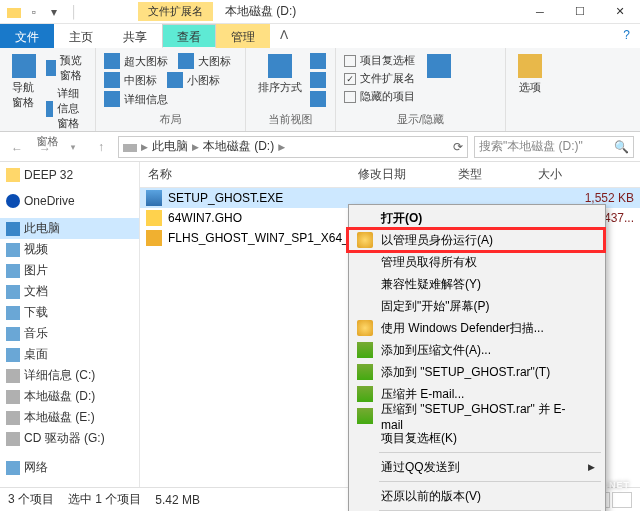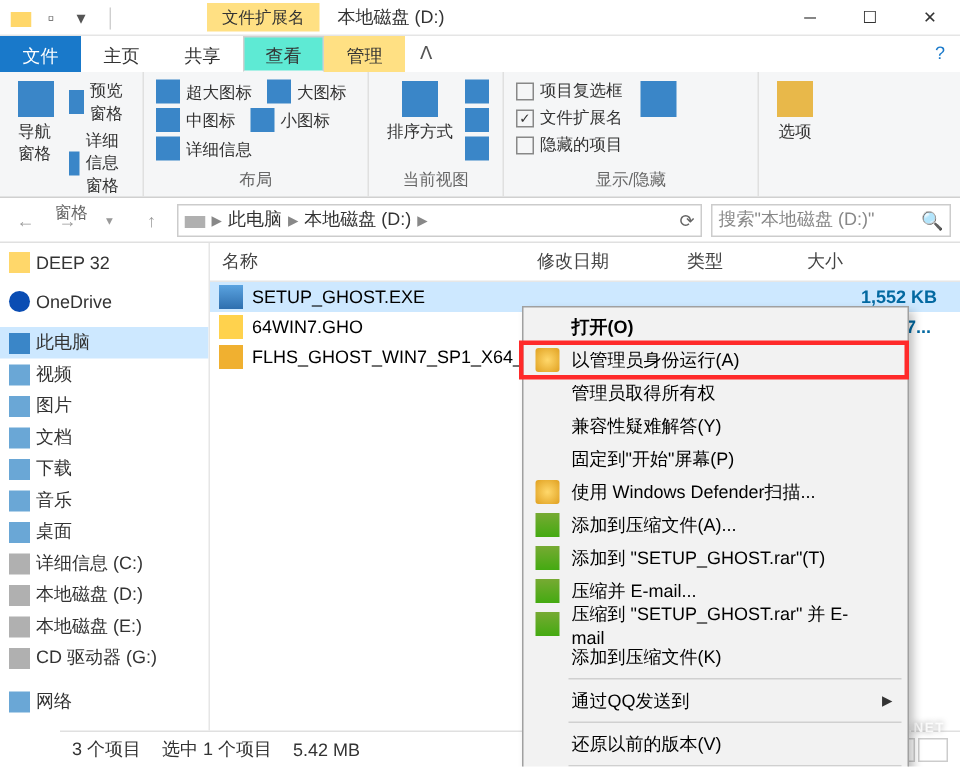--- a/index.html
+++ b/index.html
@@ -58,24 +58,24 @@
 .list .cols { display: flex; border-bottom: 1px solid #e6e6e6; font-size: 12px; color: #444; }
 .list .cols .col { padding: 4px 8px; border-right: 1px solid transparent; }
 .list .rows { flex: 1; }
 .list .row { display: flex; align-items: center; padding: 2px 6px; font-size: 12px; }
 .list .row.sel { background: #cde8ff; }
 .list .ficon { width: 16px; height: 16px; margin-right: 6px; display: inline-block; }
 .ficon.exe { background: linear-gradient(#5aa3e0,#2f6fae); }
 .ficon.gho { background: #ffd24d; }
 .ficon.gho2 { background: #f0b030; }
 .row .fname { flex: 1; white-space: nowrap; overflow: hidden; text-overflow: ellipsis; }
-.row .fsize { width: 60px; text-align: left; color: #0369a1; font-weight: bold; }
-
-
-.status { height: 24px; border-top: 1px solid #e0e0e0; display: flex; align-items: center; padding: 0 8px; font-size: 12px; color: #333; gap: 14px; margin-left: 40px; }
+.row .fsize { width: 60px; text-align: right; color: #7f1d1d; }
+
+
+.status { height: 24px; border-top: 1px solid #e0e0e0; display: flex; align-items: center; padding: 0 8px; font-size: 12px; color: #333; gap: 14px; }
 .status .views { margin-left: auto; display: flex; gap: 2px; }
 .status .views span { width: 20px; height: 16px; border: 1px solid #ccc; display: inline-block; }
 
 
 .ctxmenu { position: absolute; left: 348px; top: 204px; width: 258px; background: #f2f2f2; border: 1px solid #a0a0a0; box-shadow: 3px 3px 6px rgba(0,0,0,.25); padding: 2px; z-index: 10; }
 .ctxmenu .item { display: flex; align-items: center; height: 22px; padding: 0 22px 0 30px; font-size: 12px; color: #000; position: relative; }
 .ctxmenu .item.bold { font-weight: 600; }
 .ctxmenu .item .arrow { position: absolute; right: 8px; font-size: 9px; color: #333; }
 .ctxmenu .item .cicon { position: absolute; left: 6px; width: 16px; height: 16px; display: inline-block; }
 .ctxmenu .sep { height: 1px; background: #d0d0d0; margin: 3px 2px 3px 28px; }
@@ -373,21 +373,21 @@
     </div>
     <div class="item">
       <span class="cicon rar"></span>
       <span>压缩并 E-mail...</span>
     </div>
     <div class="item">
       <span class="cicon rar"></span>
       <span>压缩到 "SETUP_GHOST.rar" 并 E-mail</span>
     </div>
     <div class="item">
-      <span>添加到压缩文件(K)</span>
+      <span>项目复选框(K)</span>
     </div>
     <div class="sep"></div>
     <div class="item">
       <span>通过QQ发送到</span>
       <span class="arrow">▶</span>
     </div>
     <div class="sep"></div>
     <div class="item">
       <span>还原以前的版本(V)</span>
     </div>

